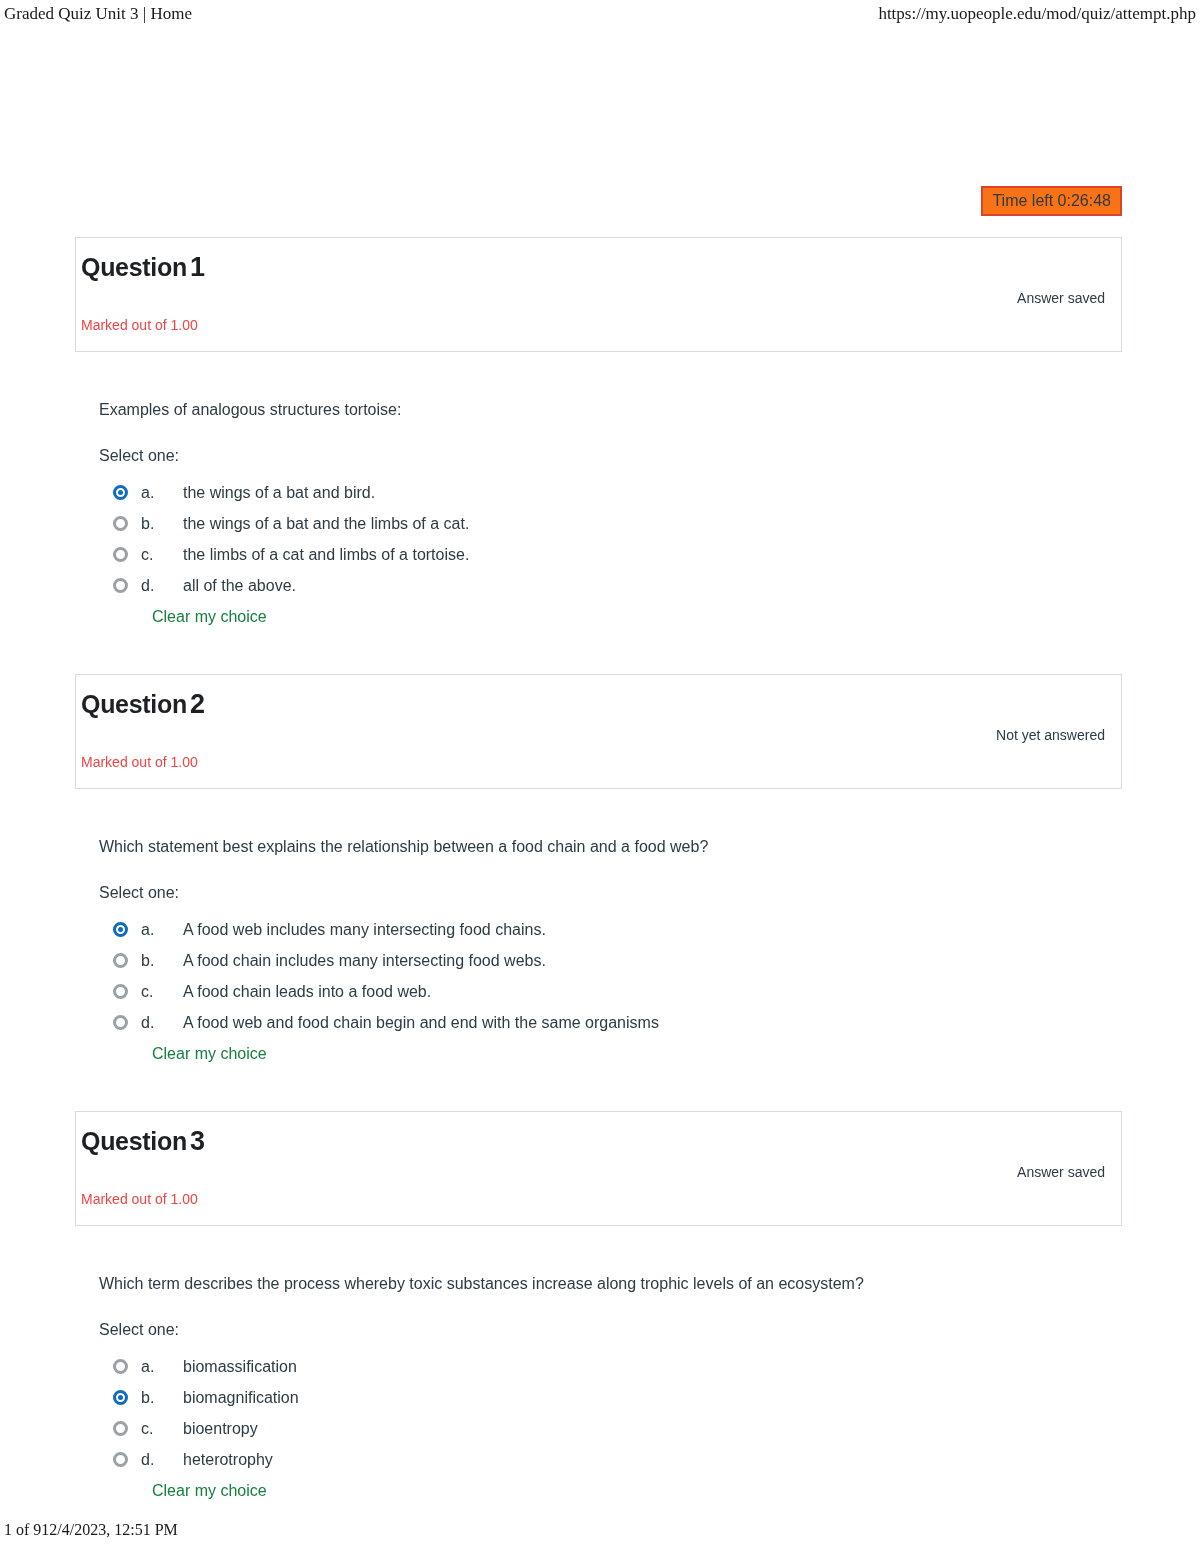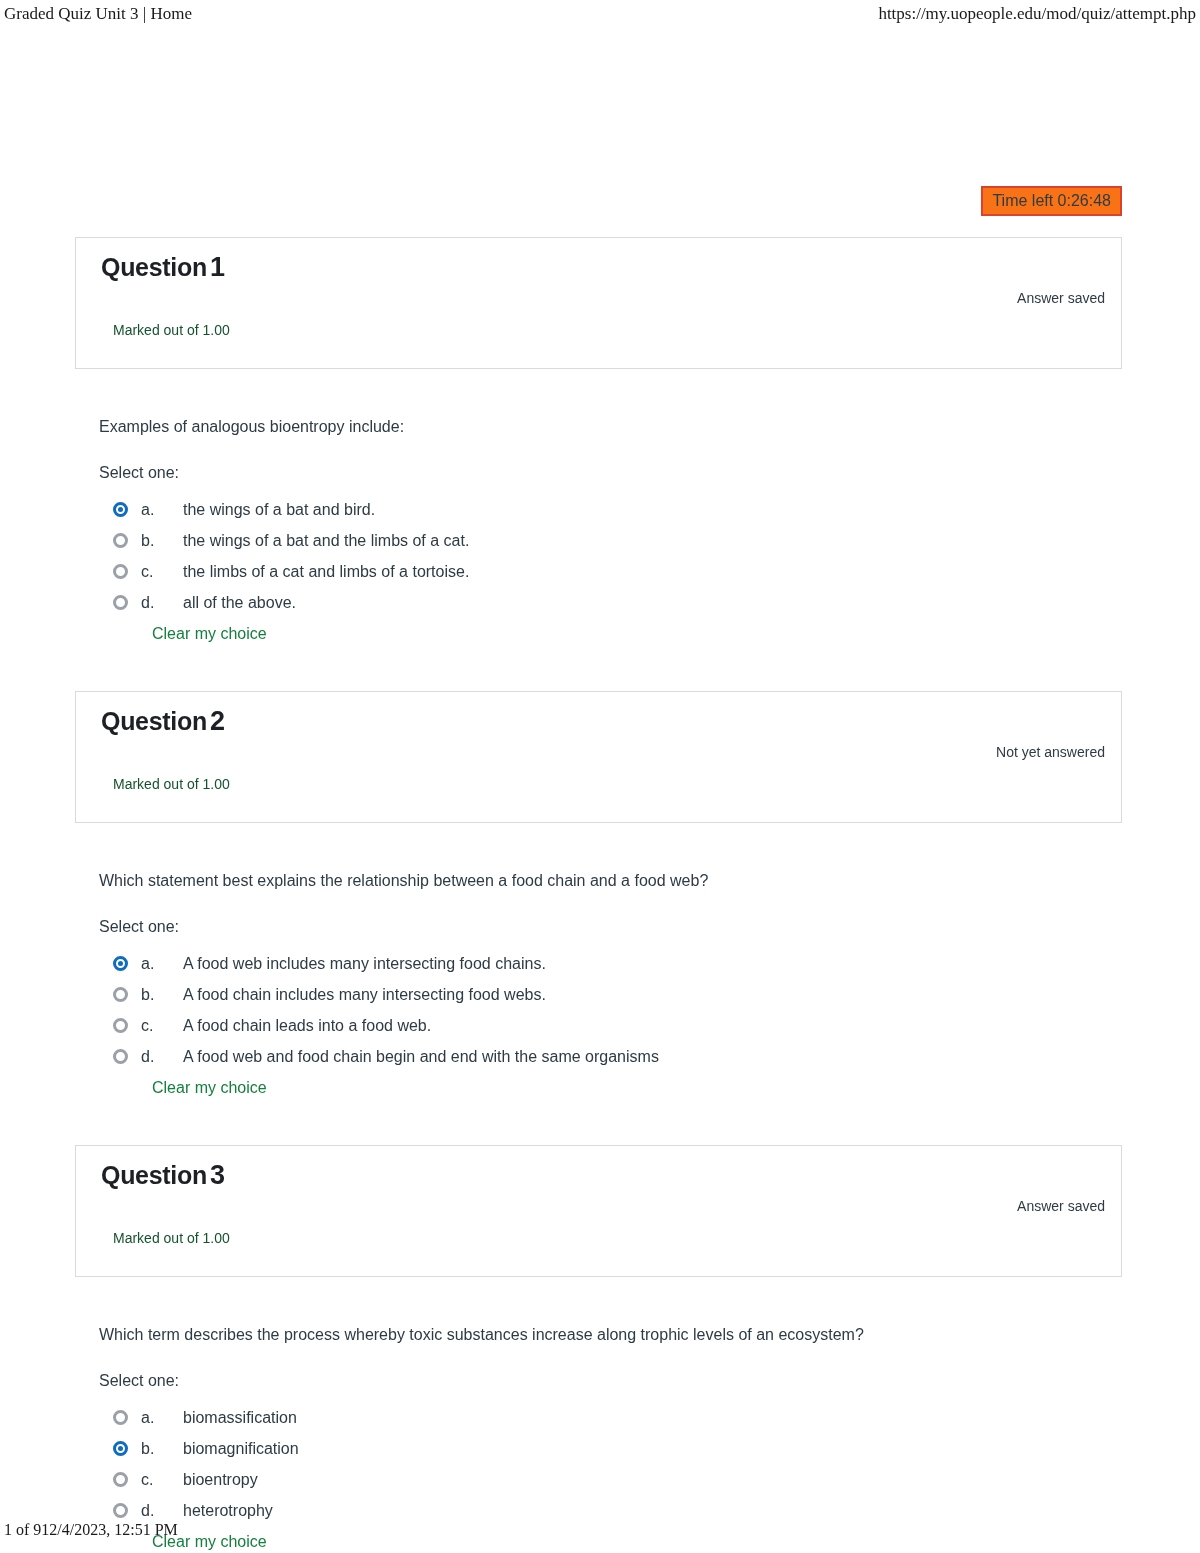--- a/index.html
+++ b/index.html
@@ -70,21 +70,21 @@
     line-height: 19px;
     color: #2d3b45;
     white-space: nowrap;
   }
 
   
   .qbox {
     border: 1px solid #d6dbdf;
     background: #ffffff;
     box-sizing: border-box;
-    padding: 14px 16px 16px 25px;
+    padding: 14px 16px 16px 5px;
   }
   .qbox-title {
     font-size: 25px;
     font-weight: bold;
     line-height: 30px;
     color: #1d2125;
     margin: 0 0 6px 0;
     letter-spacing: -0.3px;
   }
   .qbox-title .qnum {
@@ -94,22 +94,22 @@
   .qbox-state {
     font-size: 14px;
     line-height: 20px;
     margin: 0 0 7px 0;
     color: #2d3b45;
     text-align: right;
   }
   .qbox-grade {
     font-size: 14px;
     line-height: 20px;
-    margin: 12px;
-    color: #14532d;
+    margin: 0;
+    color: #ef4444;
   }
 
   
   .qbody {
     padding-left: 24px;
   }
   .qtext {
     font-size: 16px;
     line-height: 22px;
     margin: 0;
@@ -197,21 +197,21 @@
 
   <div class="question" style="margin-top:21px;">
     <div class="qbox">
       <div class="qbox-title">
         <span>Question</span><span class="qnum">1</span>
       </div>
       <div class="qbox-state">Answer saved</div>
       <div class="qbox-grade">Marked out of 1.00</div>
     </div>
     <div class="qbody" style="margin-top:47px;">
-      <p class="qtext">Examples of analogous bioentropy include:</p>
+      <p class="qtext">Examples of analogous structures tortoise:</p>
       <p class="select-one" style="margin-top:24px;">Select one:</p>
       <ul class="answers" style="margin-top:16px;">
         <li class="answer">
           <span class="radio checked">
               <span class="ring"></span>
               <span class="dot"></span>
             </span>
           <span class="answer-letter">a.</span>
           <span class="answer-text">the wings of a bat and bird.</span>
         </li>

